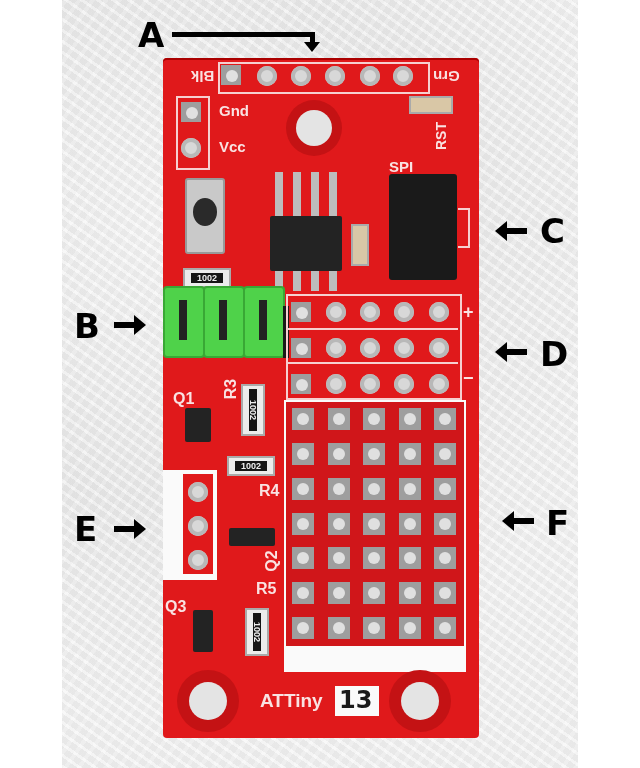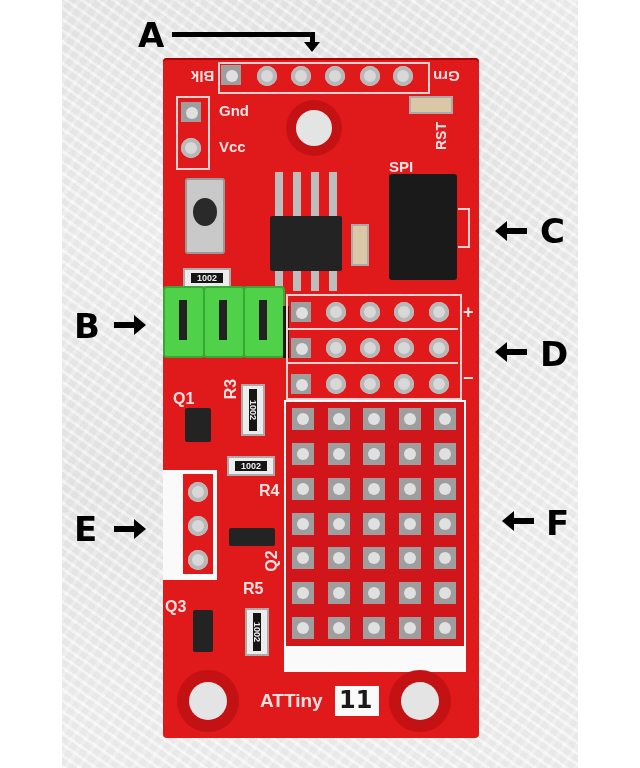--- a/index.html
+++ b/index.html
@@ -117,21 +117,21 @@
   <div class="pad-round" style="left:25px;top:424px;"></div>
   <div class="pad-round" style="left:25px;top:458px;"></div>
   <div class="pad-round" style="left:25px;top:492px;"></div>
 
   <div class="resistor" style="left:64px;top:398px;width:44px;height:16px;">
       <span>1002</span>
     </div>
   <span class="silktext" style="left:96px;top:424px;font-size:16px;">R4</span>
   <div class="chip" style="left:66px;top:470px;width:46px;height:18px;"></div>
   <span class="silktext" style="left:98px;top:494px;font-size:16px;transform:rotate(-90deg);">Q2</span>
-  <span class="silktext" style="left:80px;top:522px;font-size:16px;">R5</span>
+  <span class="silktext" style="left:93px;top:522px;font-size:16px;">R5</span>
   <div class="resistor" style="left:82px;top:550px;width:20px;height:44px;">
       <span style="writing-mode:vertical-rl;">1002</span>
     </div>
   <span class="silktext" style="left:2px;top:540px;font-size:16px;">Q3</span>
   <div class="chip" style="left:30px;top:552px;width:20px;height:42px;"></div>
 
   <div class="label-white" style="left:121px;top:342px;width:182px;height:272px;"></div>
   <div style="position:absolute;left:123px;top:344px;width:178px;height:244px;background:#d0161a;display:grid;grid-template-columns:repeat(5,1fr);grid-template-rows:repeat(7,1fr);gap:0;">
   <div style="position: relative;">
         <div class="pad-sq" style="left: 6px; top: 6px;"></div>
@@ -242,21 +242,21 @@
 
   <div class="mount-ring" style="left:14px;top:612px;">
       <div class="mount-hole"></div>
     </div>
   <div class="mount-ring" style="left:226px;top:612px;">
       <div class="mount-hole"></div>
     </div>
 
   <span class="silktext" style="left:97px;top:632px;font-size:19px;">ATTiny</span>
   <div class="label-white" style="left:172px;top:628px;width:44px;height:30px;">
-    <span style="position:absolute;left:4px;top:0px;font-size:24px;font-weight:bold;color:#1a1a1a;font-family:'DejaVu Sans',sans-serif;">11</span>
+    <span style="position:absolute;left:4px;top:0px;font-size:24px;font-weight:bold;color:#1a1a1a;font-family:'DejaVu Sans',sans-serif;">13</span>
   </div>
 </div>
 
 <span class="callout" style="left:138px;top:18px;">A</span>
 <div style="position:absolute;left:172px;top:32px;width:142px;height:5px;background:#000;"></div>
 <div style="position:absolute;left:310px;top:32px;width:5px;height:12px;background:#000;"></div>
 <div style="position:absolute;left:304px;top:42px;border-top:10px solid #000;border-left:8px solid transparent;border-right:8px solid transparent;"></div>
 
 <span class="callout" style="left:74px;top:309px;">B</span>
 <div class="arrow-r" style="left:114px;top:322px;width:22px;"></div>

